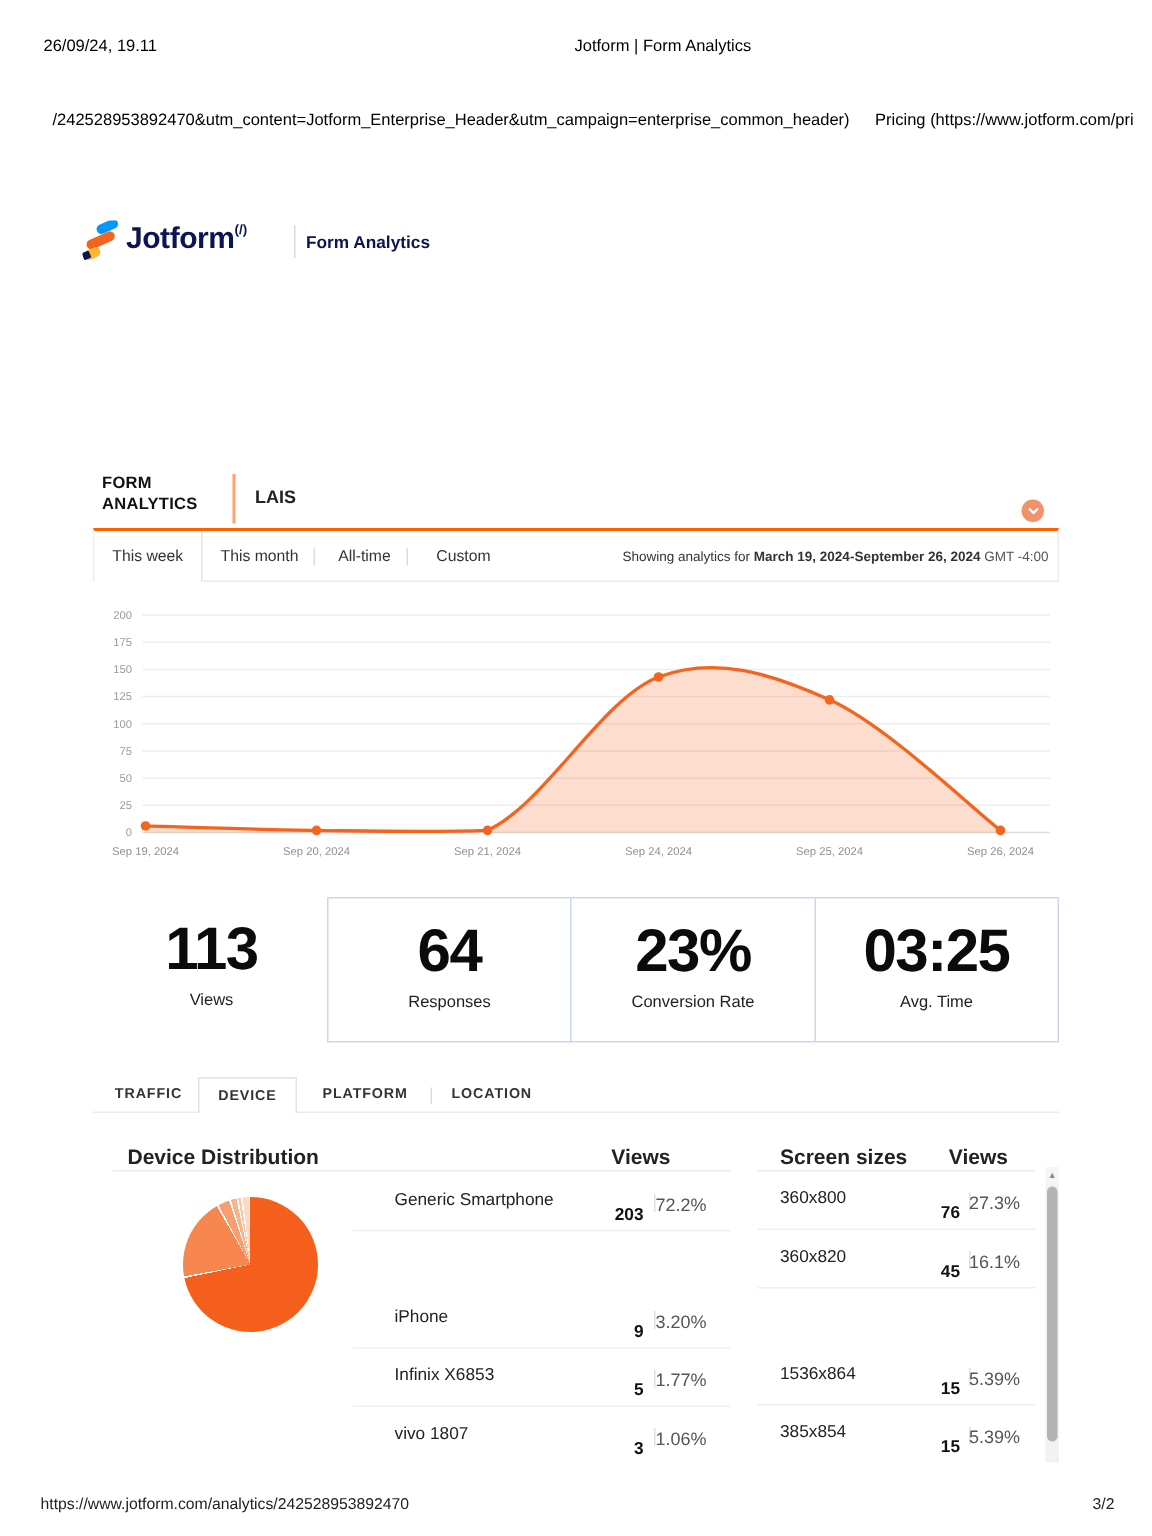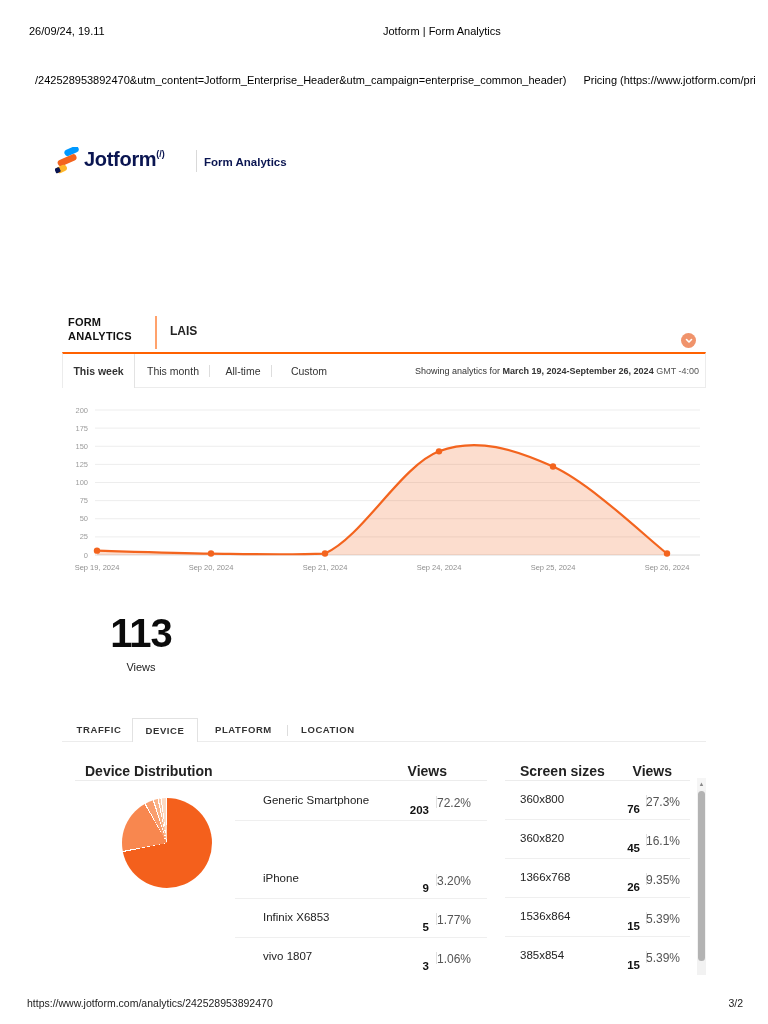--- a/index.html
+++ b/index.html
@@ -27,21 +27,21 @@
   .form-name { left:170px; top:324px; font-size:12px; font-weight:600; color:#222; }
   .chevron-btn { left:681px; top:333px; width:15px; height:15px; border-radius:50%;
     background:#f0936b; display:flex; align-items:center; justify-content:center; cursor:pointer; }
 
   
   .range-bar { left:62px; top:352px; width:644px; height:36px; background:#fff;
     border-top:2px solid #ff6100; border-left:1px solid #ececec; border-right:1px solid #ececec;
     border-bottom:1px solid #ececec; }
   .range-bar .tab { position:absolute; top:0; height:34px; line-height:34px; text-align:center;
     font-size:10.5px; color:#333; cursor:pointer; }
-  .tab-active { left:0; width:72px; height:35px; background:#fff; font-weight:700; color:#111;
+  .tab-active { left:0; width:72px; height:35px; background:#fff; font-weight:400; color:#111;
     border-right:1px solid #e3e3e3; z-index:2; }
   .tab-month { left:80px; width:60px; }
   .tab-sep { position:absolute; top:11px; width:1px; height:12px; background:#ddd; }
   .sep1 { left:146px; } .sep2 { left:208px; }
   .tab-alltime { left:152px; width:56px; }
   .tab-custom { left:216px; width:60px; }
   .showing { position:absolute; right:6px; top:0; height:34px; line-height:34px; font-size:9px; color:#333; white-space:nowrap; }
   .showing b { font-weight:700; }
   .showing .tz { color:#555; }
 
@@ -177,20 +177,34 @@
       <circle cx="263" cy="157.55" r="3.2" fill="#f3641e"></circle>
       <circle cx="377" cy="55.325" r="3.2" fill="#f3641e"></circle>
       <circle cx="491" cy="70.55" r="3.2" fill="#f3641e"></circle>
       <circle cx="605" cy="157.55" r="3.2" fill="#f3641e"></circle>
     </svg>
 
   <div class="abs stat-views">
     <div class="stat-num">113</div>
     <div class="stat-label">Views</div>
   </div>
+  <div class="abs stats-box">
+    <div class="cell">
+      <div class="stat-num">64</div>
+      <div class="stat-label">Responses</div>
+    </div>
+    <div class="cell">
+      <div class="stat-num">23%</div>
+      <div class="stat-label">Conversion Rate</div>
+    </div>
+    <div class="cell">
+      <div class="stat-num">03:25</div>
+      <div class="stat-label">Avg. Time</div>
+    </div>
+  </div>
 
   <div class="abs detail-bar">
     <div class="dtab dtab-traffic">TRAFFIC</div>
     <div class="dtab dtab-device">DEVICE</div>
     <div class="dtab dtab-platform">PLATFORM</div>
     <div class="dtab-sep"></div>
     <div class="dtab dtab-location">LOCATION</div>
   </div>
 
   <div class="abs panel-header hdr-left">
@@ -234,26 +248,20 @@
     <span class="count">76</span>
     <span class="vline"></span>
     <span class="pct">27.3%</span>
   </div>
   <div class="abs drow right-row sep" style="top:820px;">
     <span class="name">360x820</span>
     <span class="count">45</span>
     <span class="vline"></span>
     <span class="pct">16.1%</span>
   </div>
-  <div class="abs drow right-row sep" style="top:859px;">
-    <span class="name">1366x768</span>
-    <span class="count">26</span>
-    <span class="vline"></span>
-    <span class="pct">9.35%</span>
-  </div>
   <div class="abs drow right-row sep" style="top:898px;">
     <span class="name">1536x864</span>
     <span class="count">15</span>
     <span class="vline"></span>
     <span class="pct">5.39%</span>
   </div>
   <div class="abs drow right-row" style="top:937px;">
     <span class="name">385x854</span>
     <span class="count">15</span>
     <span class="vline"></span>

